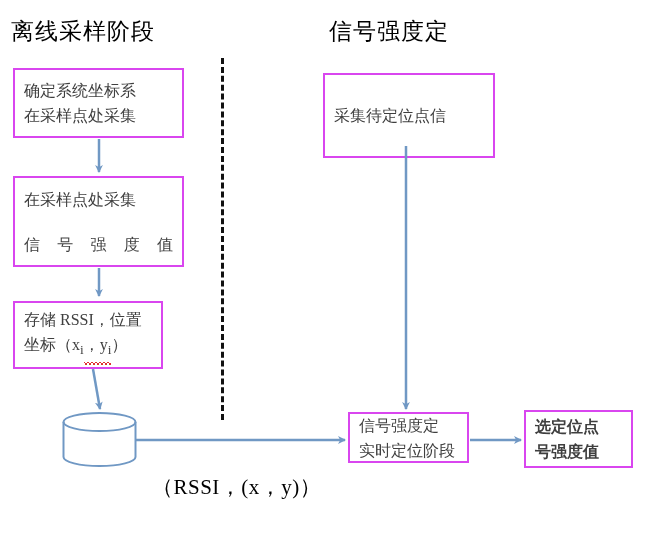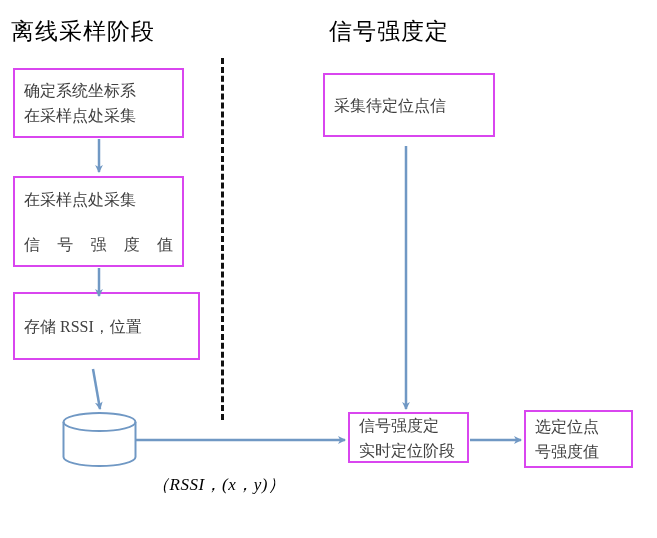--- a/index.html
+++ b/index.html
@@ -65,24 +65,24 @@
     background-image:
       linear-gradient(45deg, transparent 40%, #e03030 40%, #e03030 60%, transparent 60%),
       linear-gradient(-45deg, transparent 40%, #e03030 40%, #e03030 60%, transparent 60%);
     background-size: 4px 4px;
     background-repeat: repeat-x;
   }
 
   
   #box-coord-system { left: 13px;  top: 68px;  width: 171px; height: 70px; }
   #box-sample-rssi  { left: 13px;  top: 176px; width: 171px; height: 91px; gap: 20px; }
-  #box-store-rssi   { left: 13px;  top: 292px; width: 187px; height: 68px; }
-  #box-collect-rssi { left: 323px; top: 73px;  width: 172px; height: 64px; }
+  #box-store-rssi   { left: 13px;  top: 301px; width: 150px; height: 68px; }
+  #box-collect-rssi { left: 323px; top: 73px;  width: 172px; height: 85px; }
   #box-match-algo   { left: 348px; top: 412px; width: 121px; height: 51px; }
-  #box-result-coord { left: 524px; top: 410px; width: 109px; height: 58px; }
+  #box-result-coord { left: 524px; top: 410px; width: 109px; height: 58px; font-weight: bold; }
 
   
   #phase-divider {
     position: absolute;
     left: 221px;
     top: 58px;
     width: 0;
     height: 362px;
     border-left: 3px dashed #111111;
   }
@@ -97,25 +97,24 @@
   }
 
   
   .conn { position: absolute; }
 
   .bottom-label {
     position: absolute;
     left: 152px;
     top: 473px;
     font-family: "Liberation Serif", "DejaVu Serif", serif;
-    font-size: 17px;
+    font-size: 21px;
     color: #000000;
     white-space: nowrap;
     letter-spacing: 0.5px;
-    font-style: italic;
   }
 </style>
 </head>
 <body>
 
 <div id="canvas">
 
   <div class="phase-title" id="title-offline">离线采样阶段</div>
 
   <div class="phase-title" id="title-online">信号强度定</div>
@@ -133,20 +132,21 @@
       <span>信</span>
       <span>号</span>
       <span>强</span>
       <span>度</span>
       <span>值</span>
     </div>
   </div>
 
   <div class="flow-box" id="box-store-rssi">
     <div class="line">存储 RSSI，位置</div>
+    <div class="line"><span>坐标（x</span><sub>i</sub><span class="squiggle"><span>，y</span><sub>i</sub></span><span>）</span></div>
   </div>
 
   <div class="flow-box" id="box-collect-rssi">
     <div class="line">采集待定位点信</div>
   </div>
 
   <div class="flow-box" id="box-match-algo">
     <div class="line">信号强度定</div>
     <div class="line">实时定位阶段</div>
   </div>

